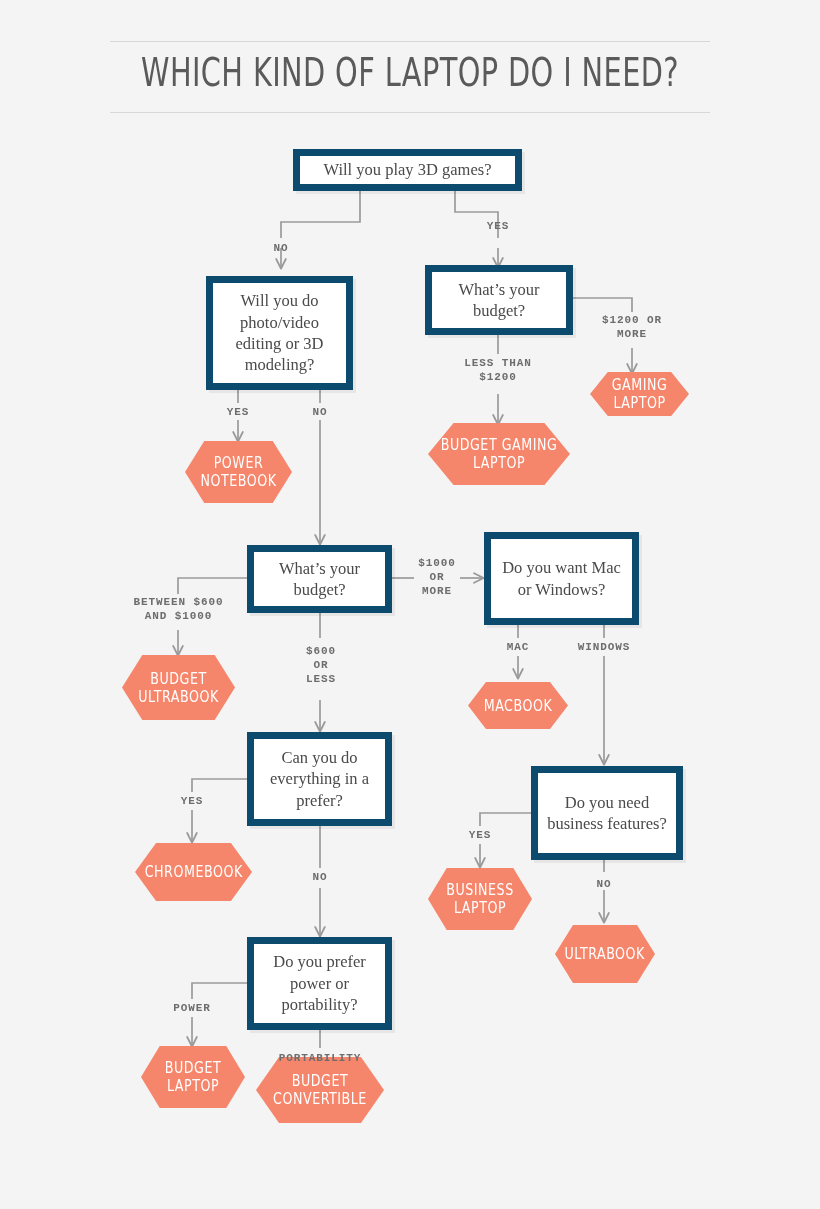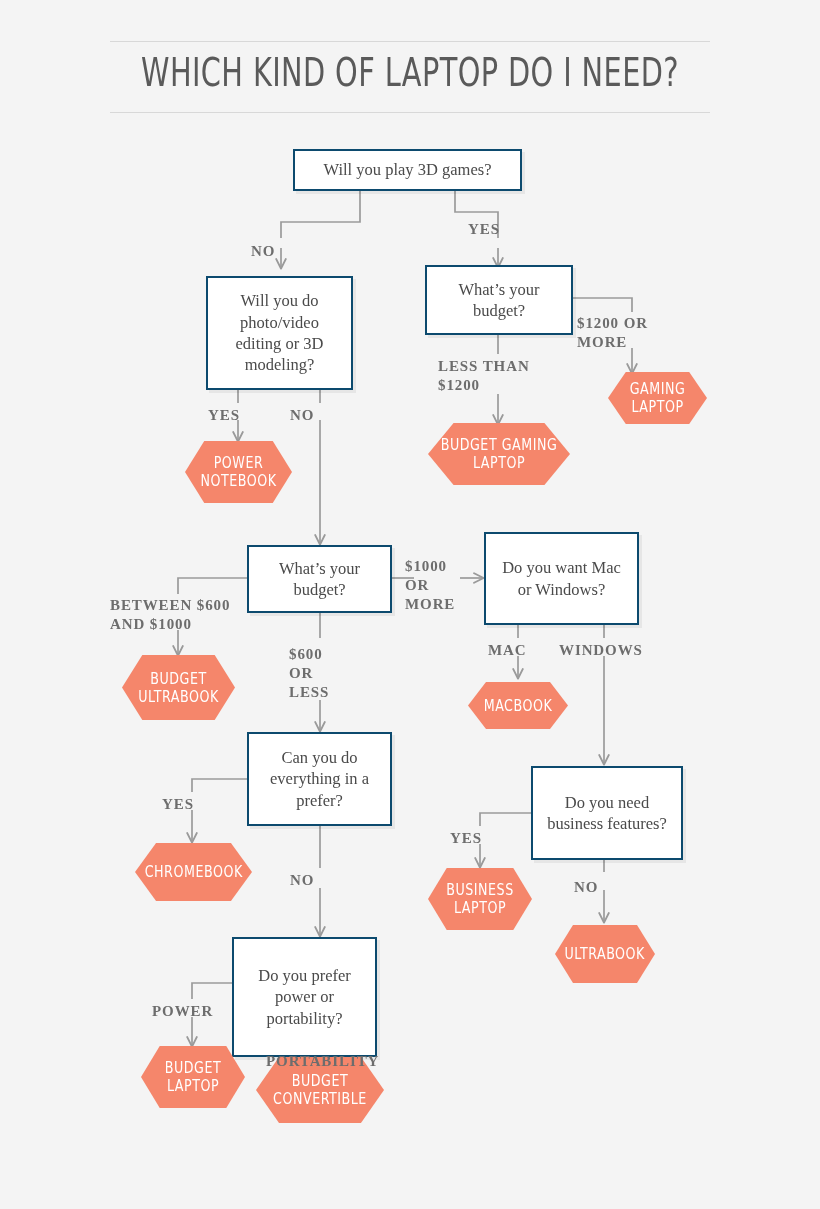--- a/index.html
+++ b/index.html
@@ -58,21 +58,21 @@
     width: 820px;
     height: 1209px;
     pointer-events: none;
   }
 
   
   .node-box {
     position: absolute;
     box-sizing: border-box;
     background: #ffffff;
-    border: 2px solid #0c4a6e;
+    border: 7px solid #0c4a6e;
     box-shadow: 3px 3px 0 rgba(0,0,0,0.055);
     display: flex;
     align-items: center;
     justify-content: center;
     text-align: center;
     font-family: "Liberation Serif", "DejaVu Serif", serif;
     font-size: 16.5px;
     line-height: 1.30;
     color: #4a4a4a;
     padding: 4px 8px;
@@ -96,27 +96,27 @@
     letter-spacing: 0.6px;
     color: #ffffff;
     text-transform: uppercase;
     transform: scaleX(0.88);
     font-weight: 400;
   }
 
   
   .edge-label {
     position: absolute;
-    font-family: Liberation Serif, serif;
-    font-size: 15px;
+    font-family: Liberation Mono, monospace;
+    font-size: 11px;
     font-weight: bold;
     letter-spacing: 0.9px;
     color: #6d6d6d;
     text-transform: uppercase;
-    text-align: left;
+    text-align: center;
     line-height: 1.25;
     white-space: pre-line;
   }
 </style>
 </head>
 <body>
 
 <div id="chart">
 
   <div class="rule rule-top"></div>
@@ -189,25 +189,25 @@
   <div class="node-box" style="left:206px; top:276px; width:147px; height:114px;">Will you do photo/video editing or 3D modeling?</div>
 
   <div class="node-box" style="left:425px; top:265px; width:148px; height:70px;">What’s your budget?</div>
 
   <div class="node-box" style="left:247px; top:545px; width:145px; height:68px;">What’s your budget?</div>
 
   <div class="node-box" style="left:484px; top:532px; width:155px; height:93px;">Do you want Mac or Windows?</div>
 
   <div class="node-box" style="left:247px; top:732px; width:145px; height:94px;">Can you do everything in a prefer?</div>
 
-  <div class="node-box" style="left:232px; top:937px; width:145px; height:120px;text-align:center;">Do you prefer power or portability?</div>
+  <div class="node-box" style="left:247px; top:937px; width:145px; height:93px;text-align:center;">Do you prefer power or portability?</div>
 
   <div class="node-box" style="left:531px; top:766px; width:152px; height:94px;">Do you need business features?</div>
 
-  <div class="node-hex" style="left:608px; top:372px; width:99px; height:52px;">
+  <div class="node-hex" style="left:590px; top:372px; width:99px; height:44px;">
     <span class="hex-label">GAMING LAPTOP</span>
   </div>
 
   <div class="node-hex" style="left:428px; top:423px; width:142px; height:62px;">
     <span class="hex-label">BUDGET GAMING LAPTOP</span>
   </div>
 
   <div class="node-hex" style="left:185px; top:441px; width:107px; height:62px;">
     <span class="hex-label">POWER NOTEBOOK</span>
   </div>

